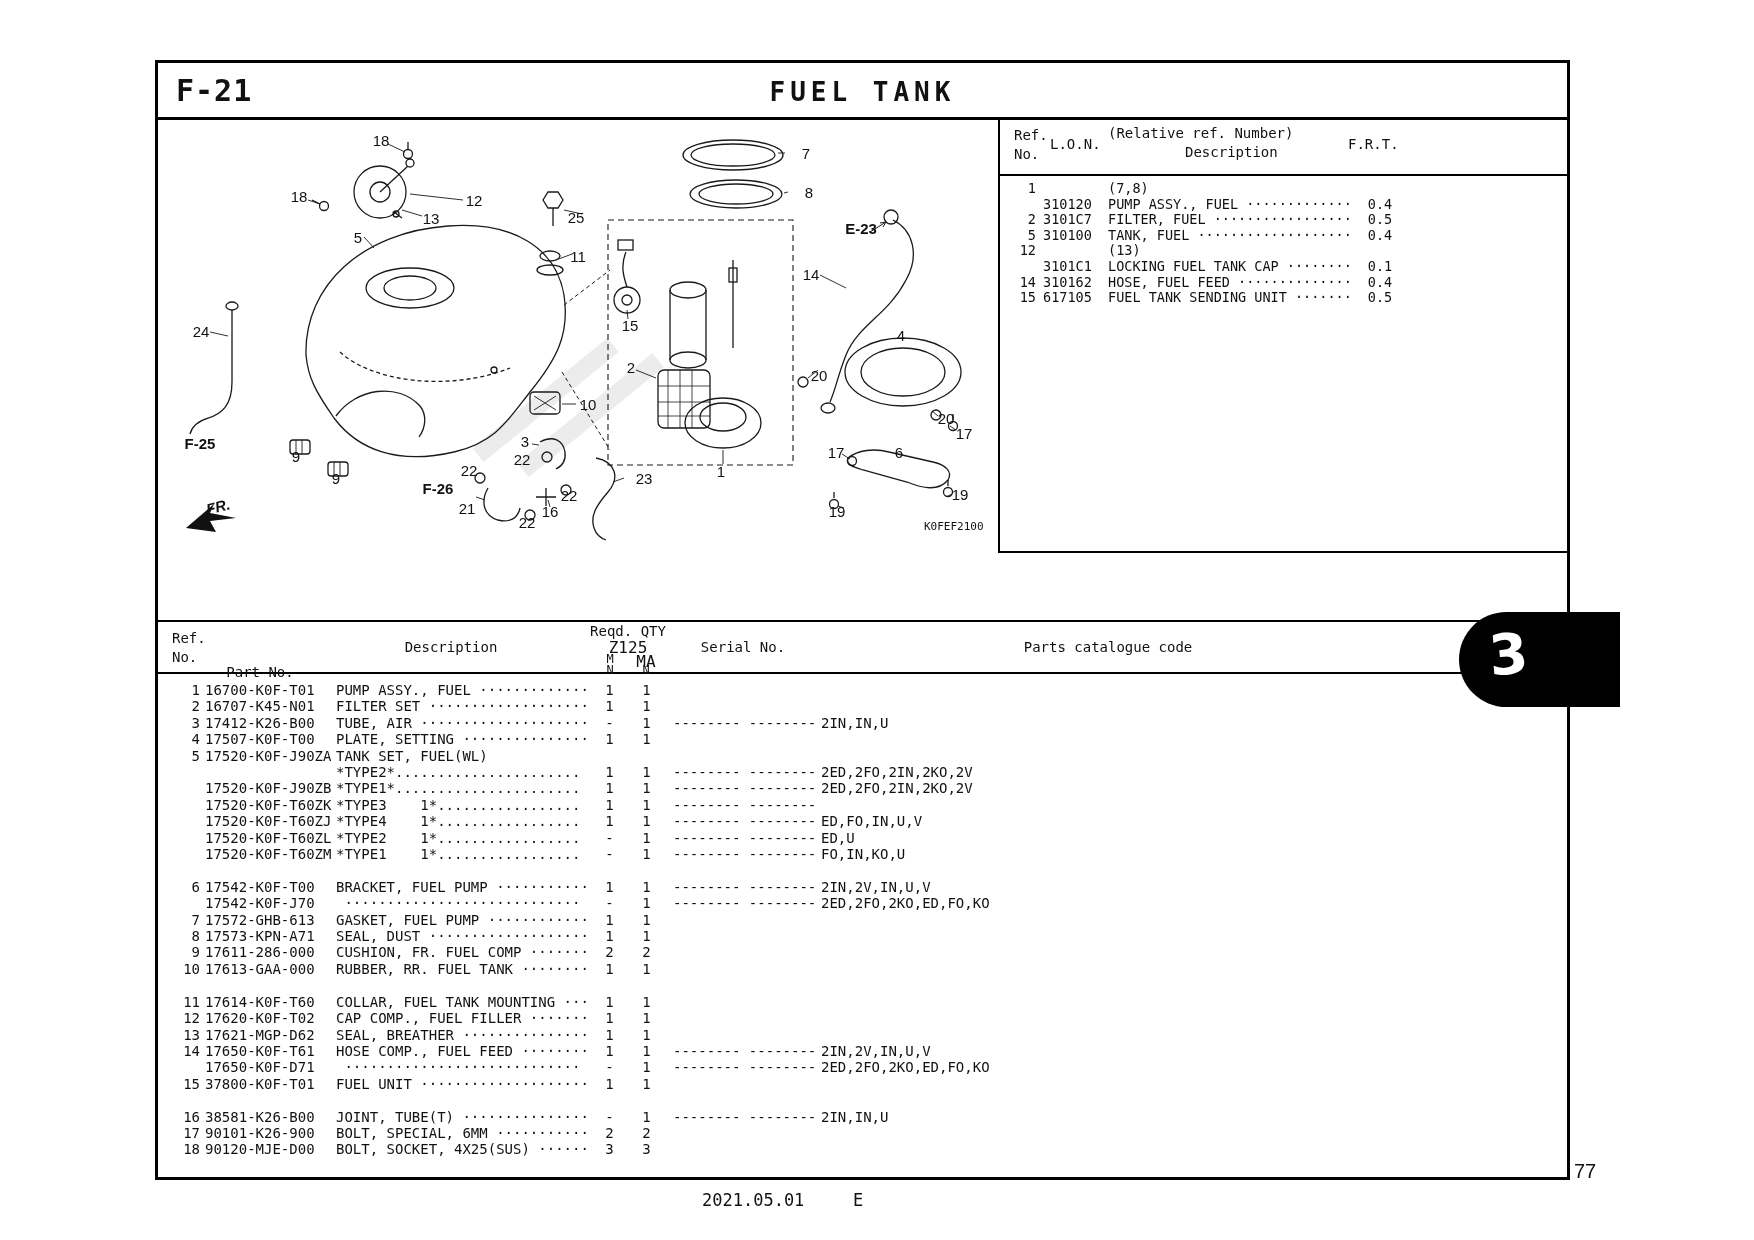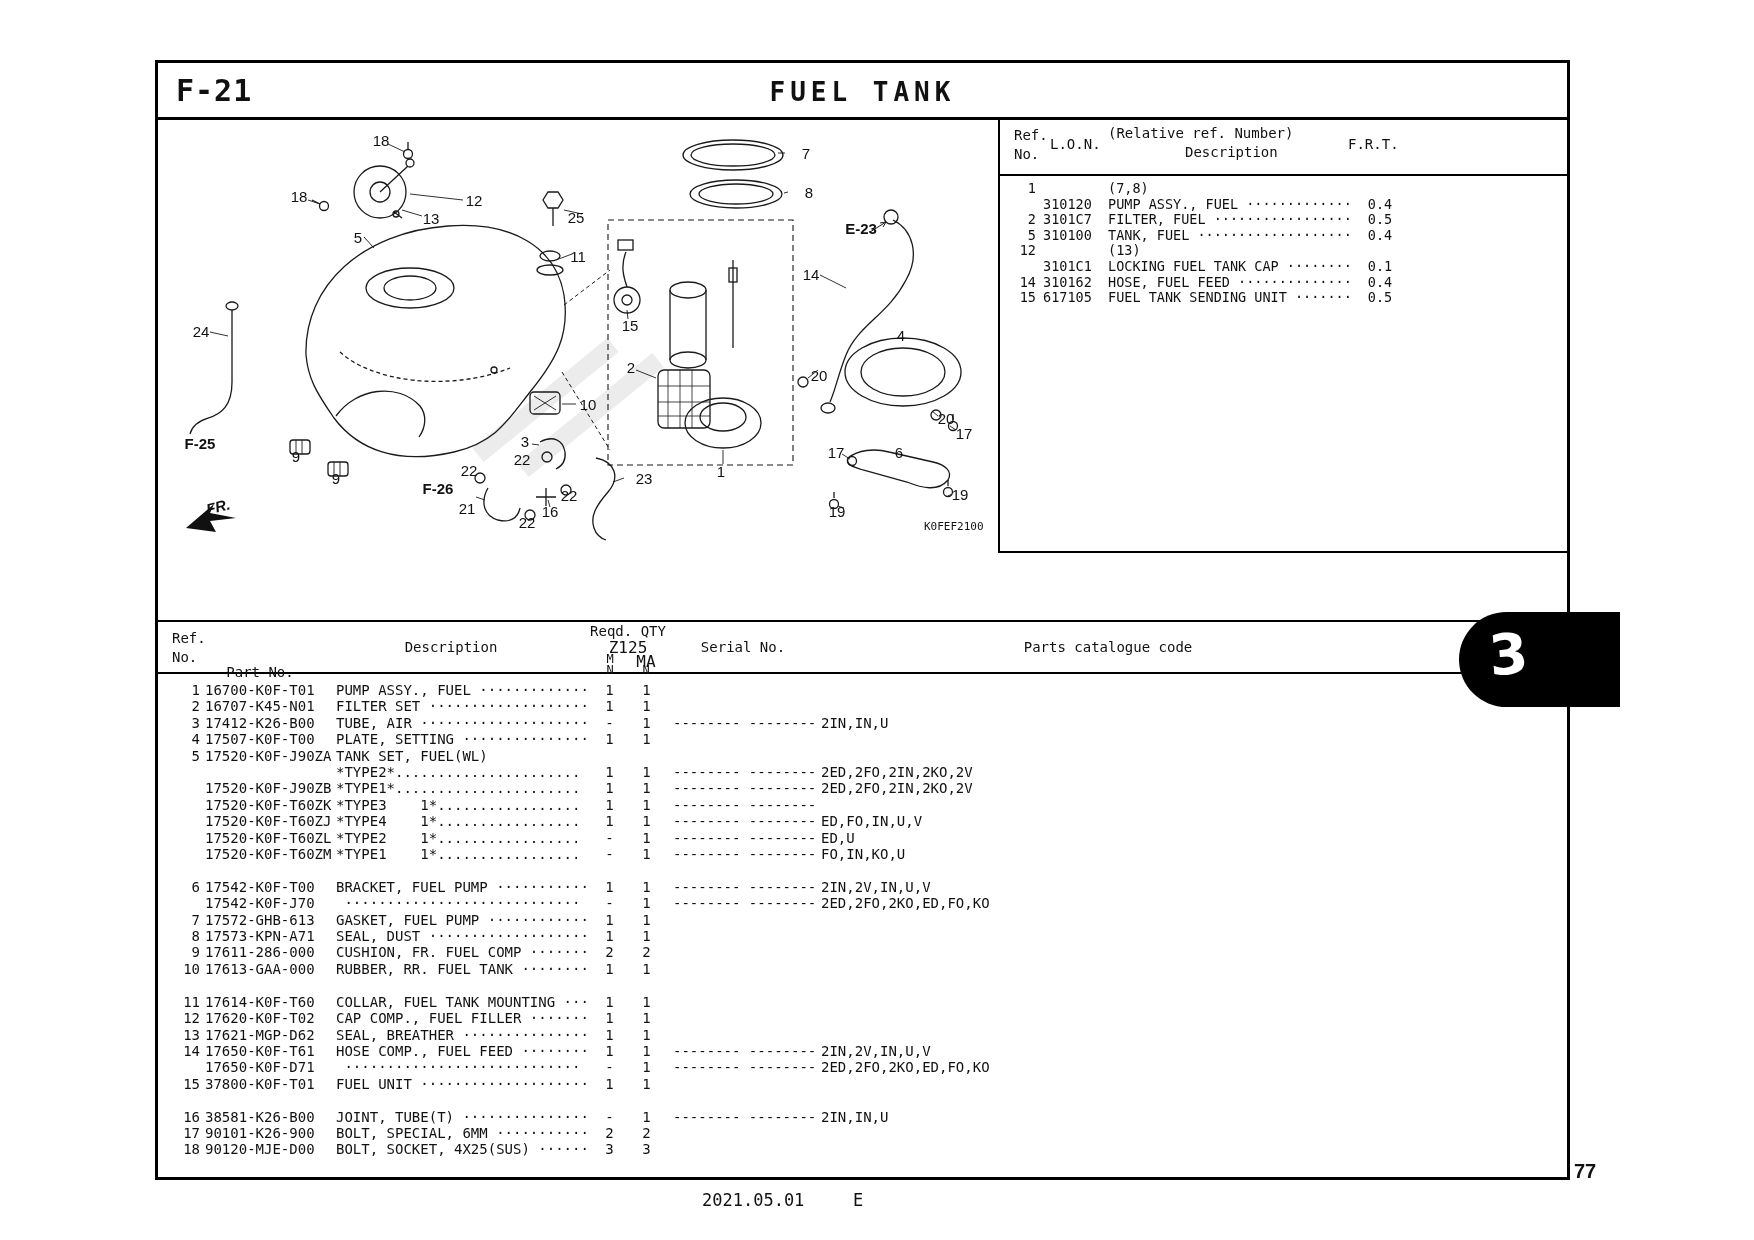--- a/index.html
+++ b/index.html
@@ -56,21 +56,21 @@
   .prow .c-part{padding-left:0px;}
   .prow .c-m,.prow .c-ma{text-align:center;}
   .spacer{height:16.4px;}
   
   .tab{position:absolute;right:0;top:612px;width:161px;height:95px;background:#000;
        border-radius:48px 0 0 48px;}
   .tab span{position:absolute;left:30px;top:10px;color:#fff;font-family:"DejaVu Sans",sans-serif;
        font-weight:900;font-size:56px;transform:rotate(-5deg);}
   
   .page-num{position:absolute;left:1574px;top:1160px;font-family:"Liberation Sans",sans-serif;
-       font-weight:bold;font-size:20px;}
+       font-weight:normal;font-size:20px;}
   .footer{position:absolute;left:0;top:1190px;width:1754px;height:30px;font-size:17px;}
   .footer .f-date{position:absolute;left:702px;}
   .footer .f-rev{position:absolute;left:853px;}
 </style>
 </head>
 <body>
 
 <div class="page">
   <div class="frame">
 

